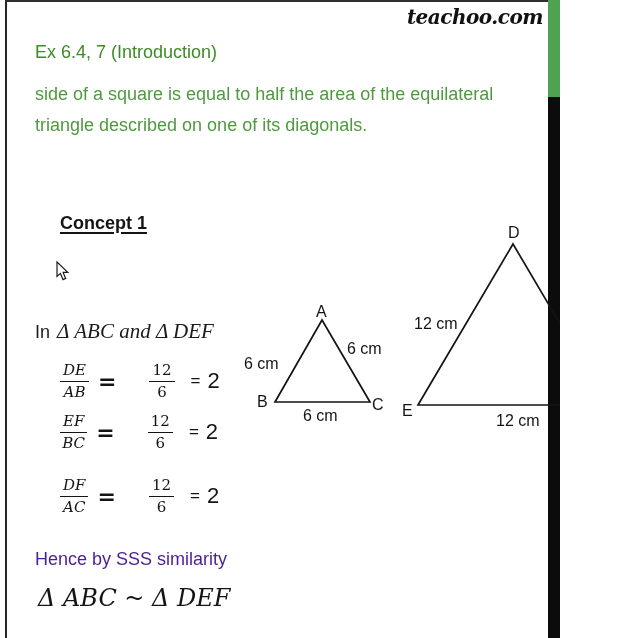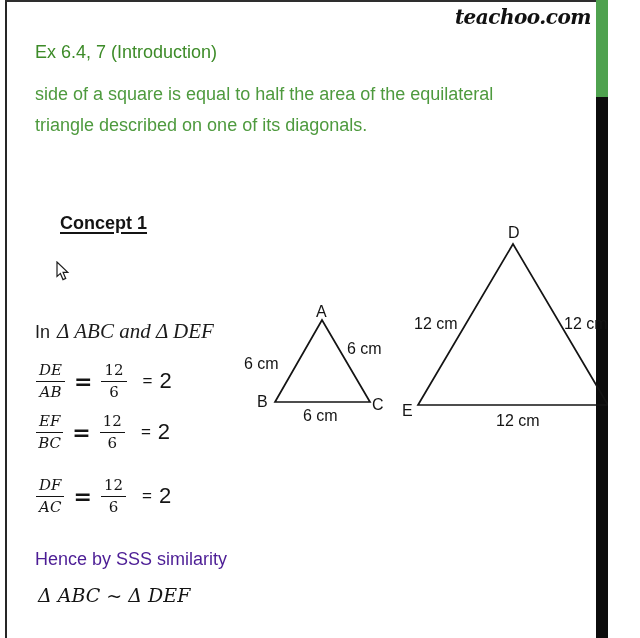--- a/index.html
+++ b/index.html
@@ -1,17 +1,17 @@
 <!DOCTYPE html>
 <html><head>
 <meta charset="utf-8">
 <style>
   html,body{margin:0;padding:0;background:#ffffff;}
   #page{
-    position:relative;width:608px;height:638px;background:#ffffff;
+    position:relative;width:560px;height:638px;background:#ffffff;
     font-family:"Liberation Sans",sans-serif;color:#1c1c1c;overflow:hidden;
   }
   .abs{position:absolute;}
   
   .left-line{left:5px;top:0;width:2px;height:638px;background:#262626;}
   .top-line{left:5px;top:0;width:623px;height:2px;background:#2e2e2e;}
   .bar-green{right:0;top:0;width:12px;height:97px;background:#4fa24f;}
   .bar-black{right:0;top:97px;width:12px;height:541px;background:#0c0c0c;}
   
   .logo{top:5px;right:17px;font-family:"DejaVu Serif",serif;font-style:italic;
@@ -23,30 +23,30 @@
   .concept-heading{left:35px;top:213px;font-size:18px;font-weight:bold;color:#141414;
         text-decoration:underline;text-decoration-thickness:2px;text-underline-offset:3px;white-space:nowrap;margin-left:25px;}
   .concept-text{left:35px;top:250px;font-size:18px;color:#141414;white-space:nowrap;}
   .math-intro{left:35px;top:319px;font-size:18px;white-space:nowrap;}
   .math-intro .prefix{font-family:"Liberation Sans",sans-serif;}
   .math-intro .expr{font-family:Liberation Serif, serif;font-style:italic;font-size:21px;margin-left:2px;}
   
   .ratio-row{display:flex;align-items:center;left:36px;}
   .r1{top:361px;} .r2{top:412px;} .r3{top:476px;}
   .frac{display:inline-flex;flex-direction:column;align-items:center;
-        font-family:"DejaVu Serif",serif;font-size:15px;line-height:1.25;color:#141414;}
+        font-family:"DejaVu Serif",serif;font-size:15px;line-height:1.25;color:#141414;margin-left:24px;}
   .frac .top{border-bottom:1.6px solid #141414;padding:0 3px 1px 3px;}
   .frac .bot{padding-top:1px;}
   .frac.letters{font-style:italic;}
   .eq-serif{font-family:"DejaVu Serif",serif;font-size:22px;font-weight:bold;margin:0 9px;color:#141414;}
   .eq-sans{font-size:17px;margin-left:16px;color:#141414;}
   .val-sans{font-size:22px;margin-left:7px;color:#141414;}
   .conclusion{left:35px;top:549px;font-size:18px;color:#4c1d95;white-space:nowrap;}
   .similarity{left:38px;top:584px;font-family:"DejaVu Serif",serif;font-style:italic;
-        font-size:19px;color:#141414;white-space:nowrap;}
+        font-size:24px;color:#141414;white-space:nowrap;}
   
   svg text{font-family:"Liberation Sans",sans-serif;font-size:16px;fill:#141414;}
   .tri{stroke:#141414;stroke-width:1.7;fill:none;stroke-linejoin:miter;}
 </style>
 </head>
 <body>
 
 <div id="page">
 
   <div class="abs left-line"></div>

